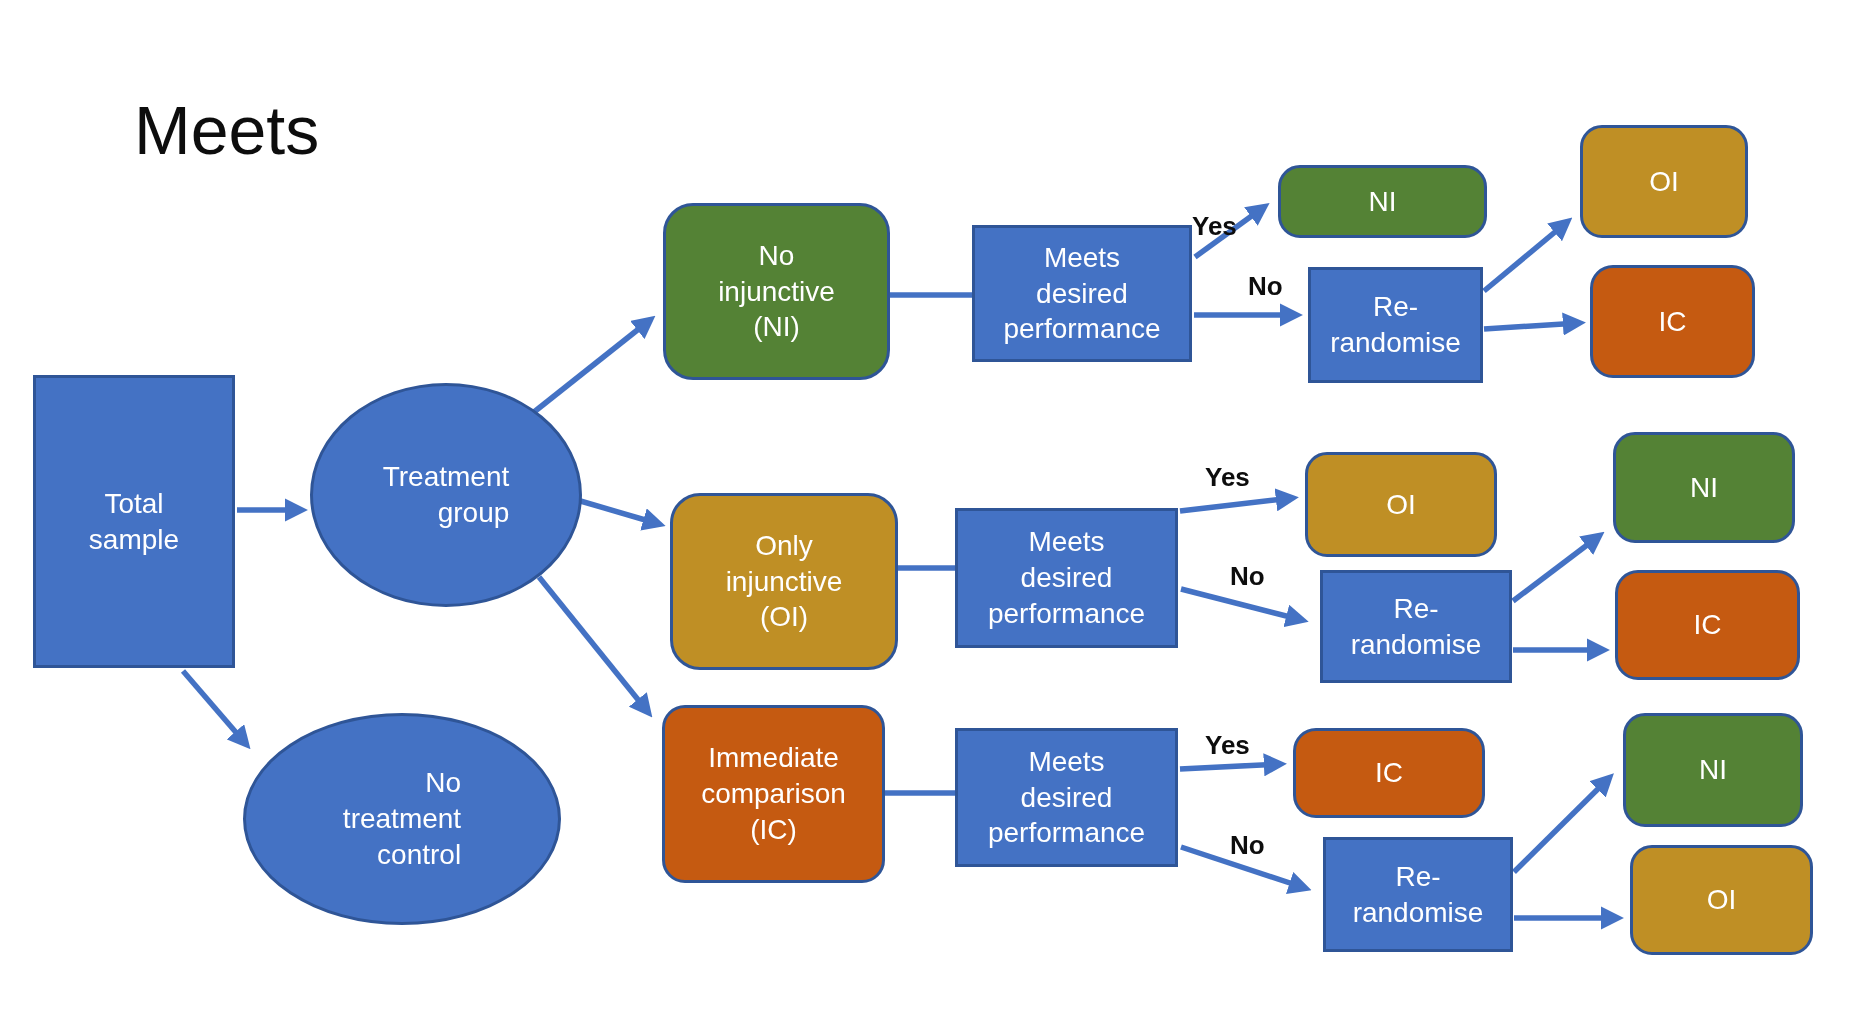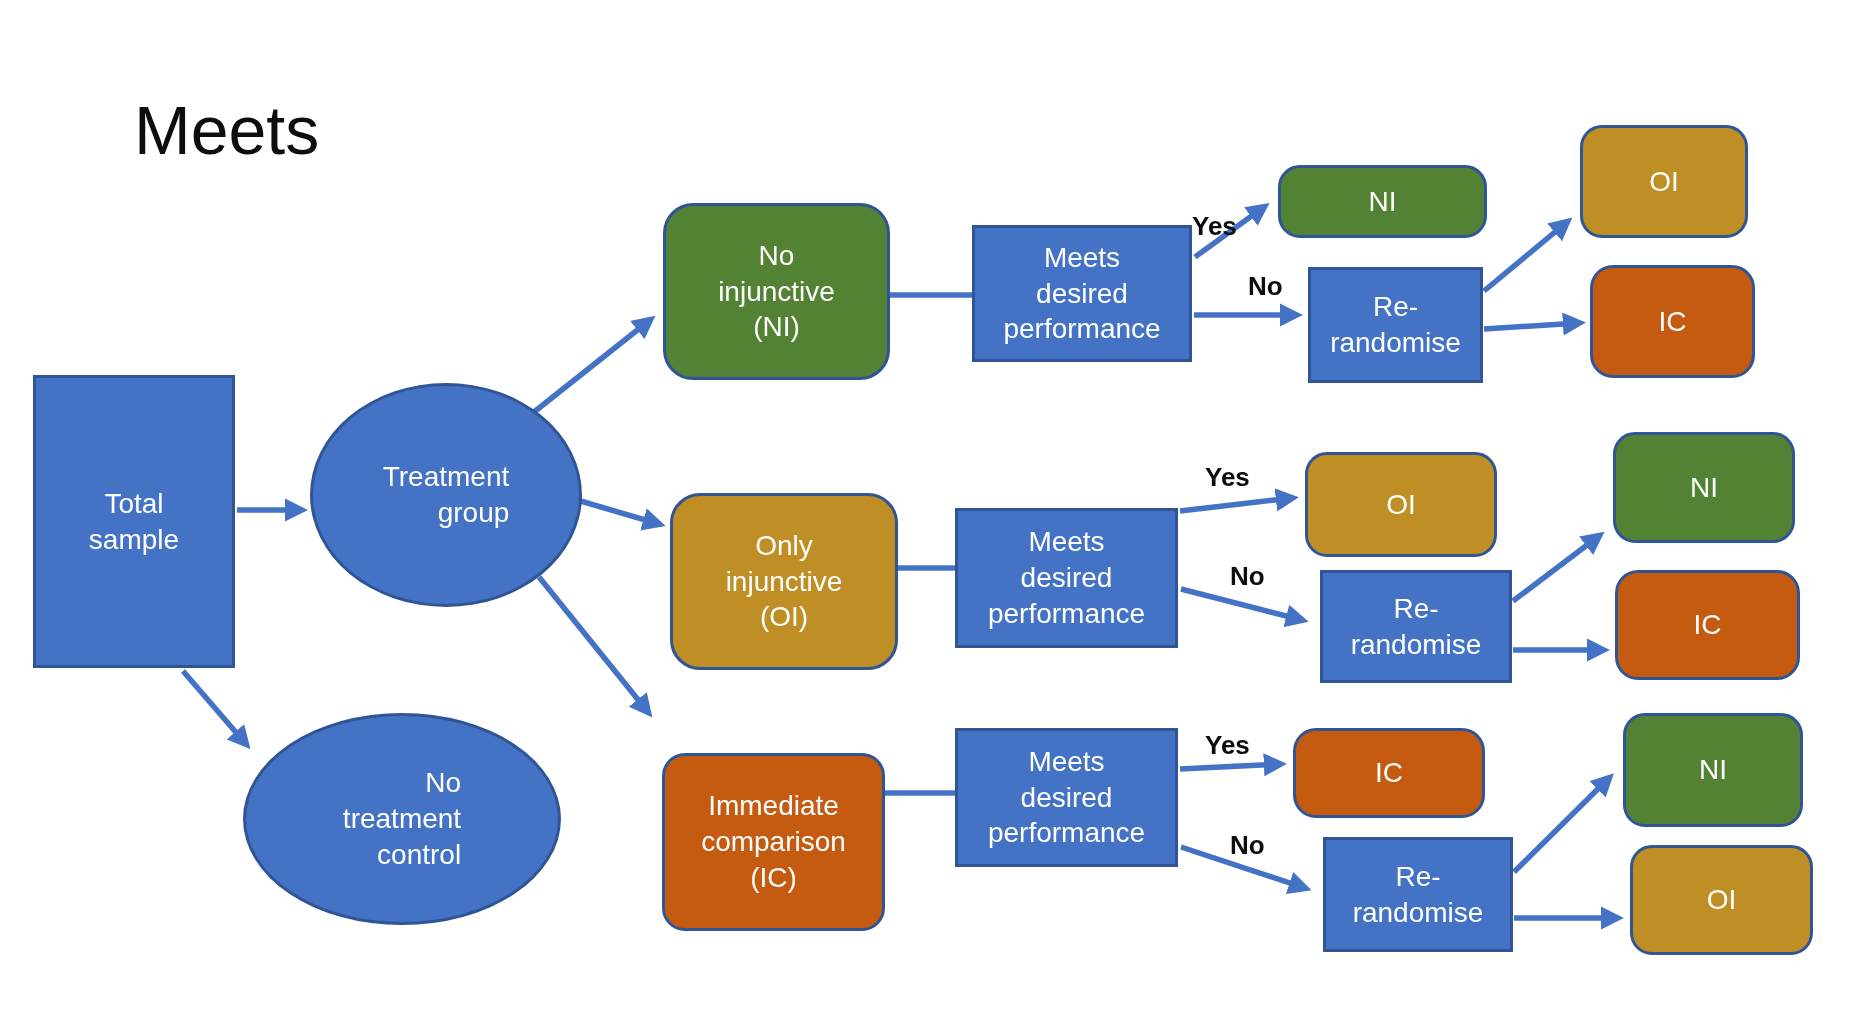--- a/index.html
+++ b/index.html
@@ -130,21 +130,21 @@
     <span class="label">Re-
 randomise</span>
   </div>
   <div class="node fill-green rounded-sm" style="left:1613px;top:432px;width:182px;height:111px;">
     <span class="label">NI</span>
   </div>
   <div class="node fill-orange rounded-sm" style="left:1615px;top:570px;width:185px;height:110px;">
     <span class="label">IC</span>
   </div>
 
-  <div class="node fill-orange rounded" style="left:662px;top:705px;width:223px;height:178px;margin-top:48px;">
+  <div class="node fill-orange rounded" style="left:662px;top:705px;width:223px;height:178px;">
     <span class="label">Immediate
 comparison
 (IC)</span>
   </div>
   <div class="node fill-blue" style="left:955px;top:728px;width:223px;height:139px;">
     <span class="label">Meets
 desired
 performance</span>
   </div>
   <div class="branch-label" style="left:1205px;top:731px;">Yes</div>

